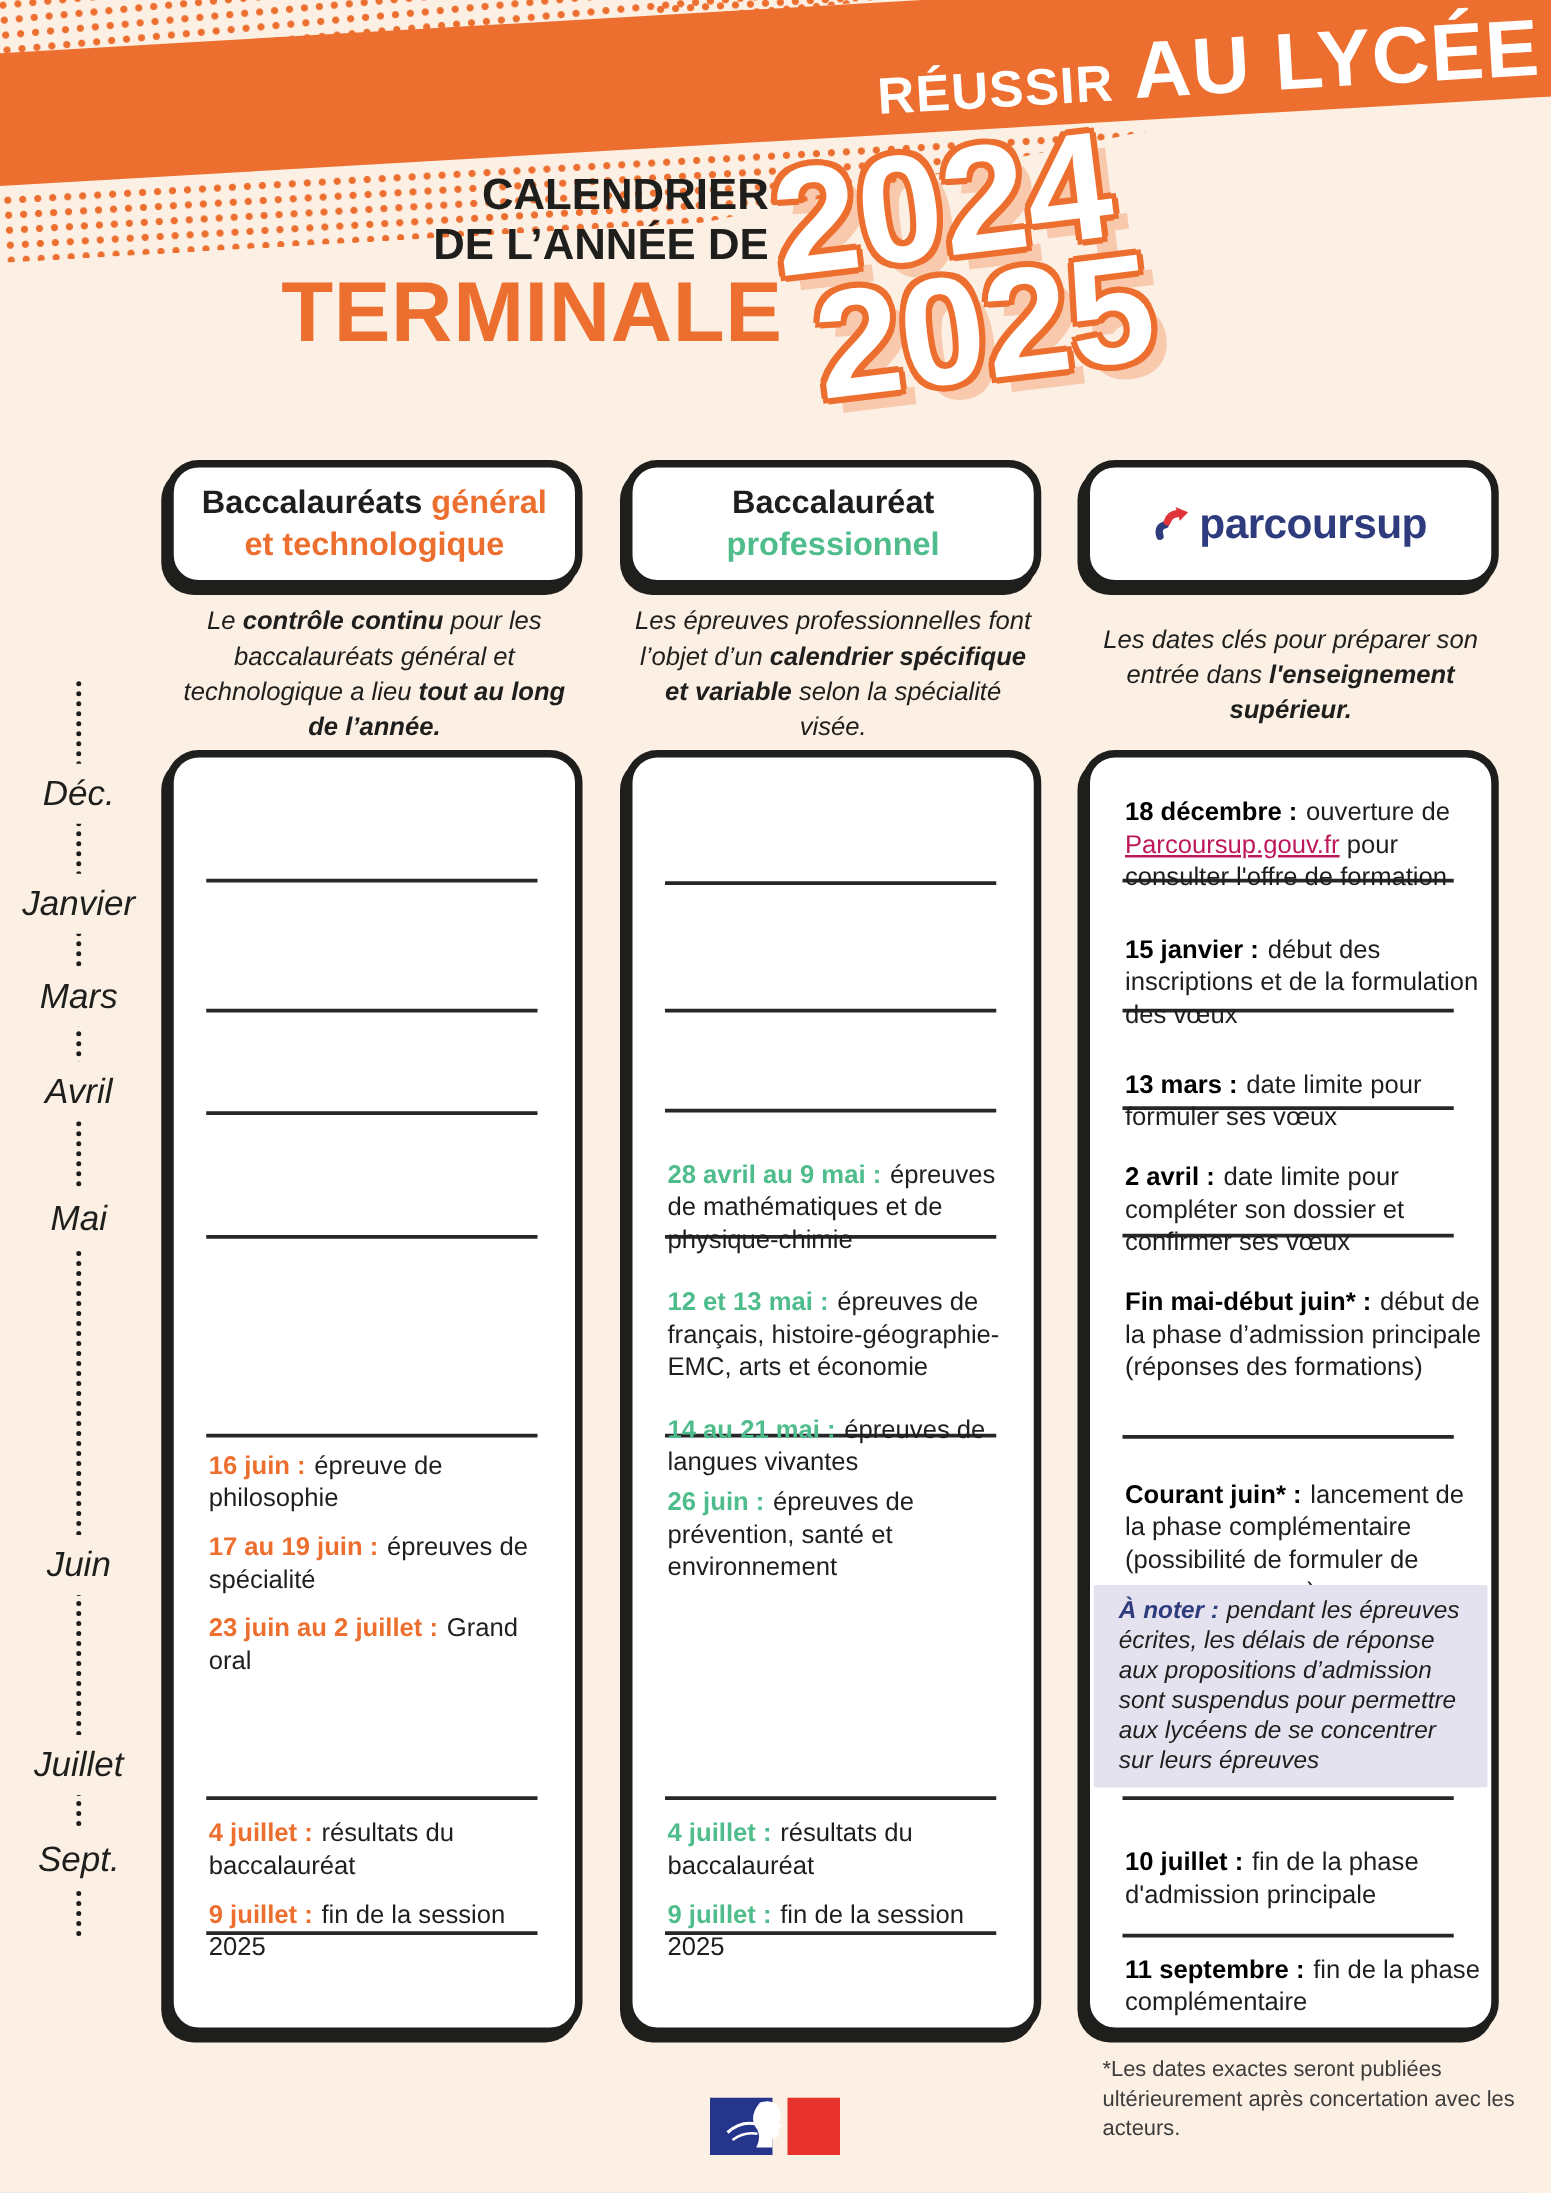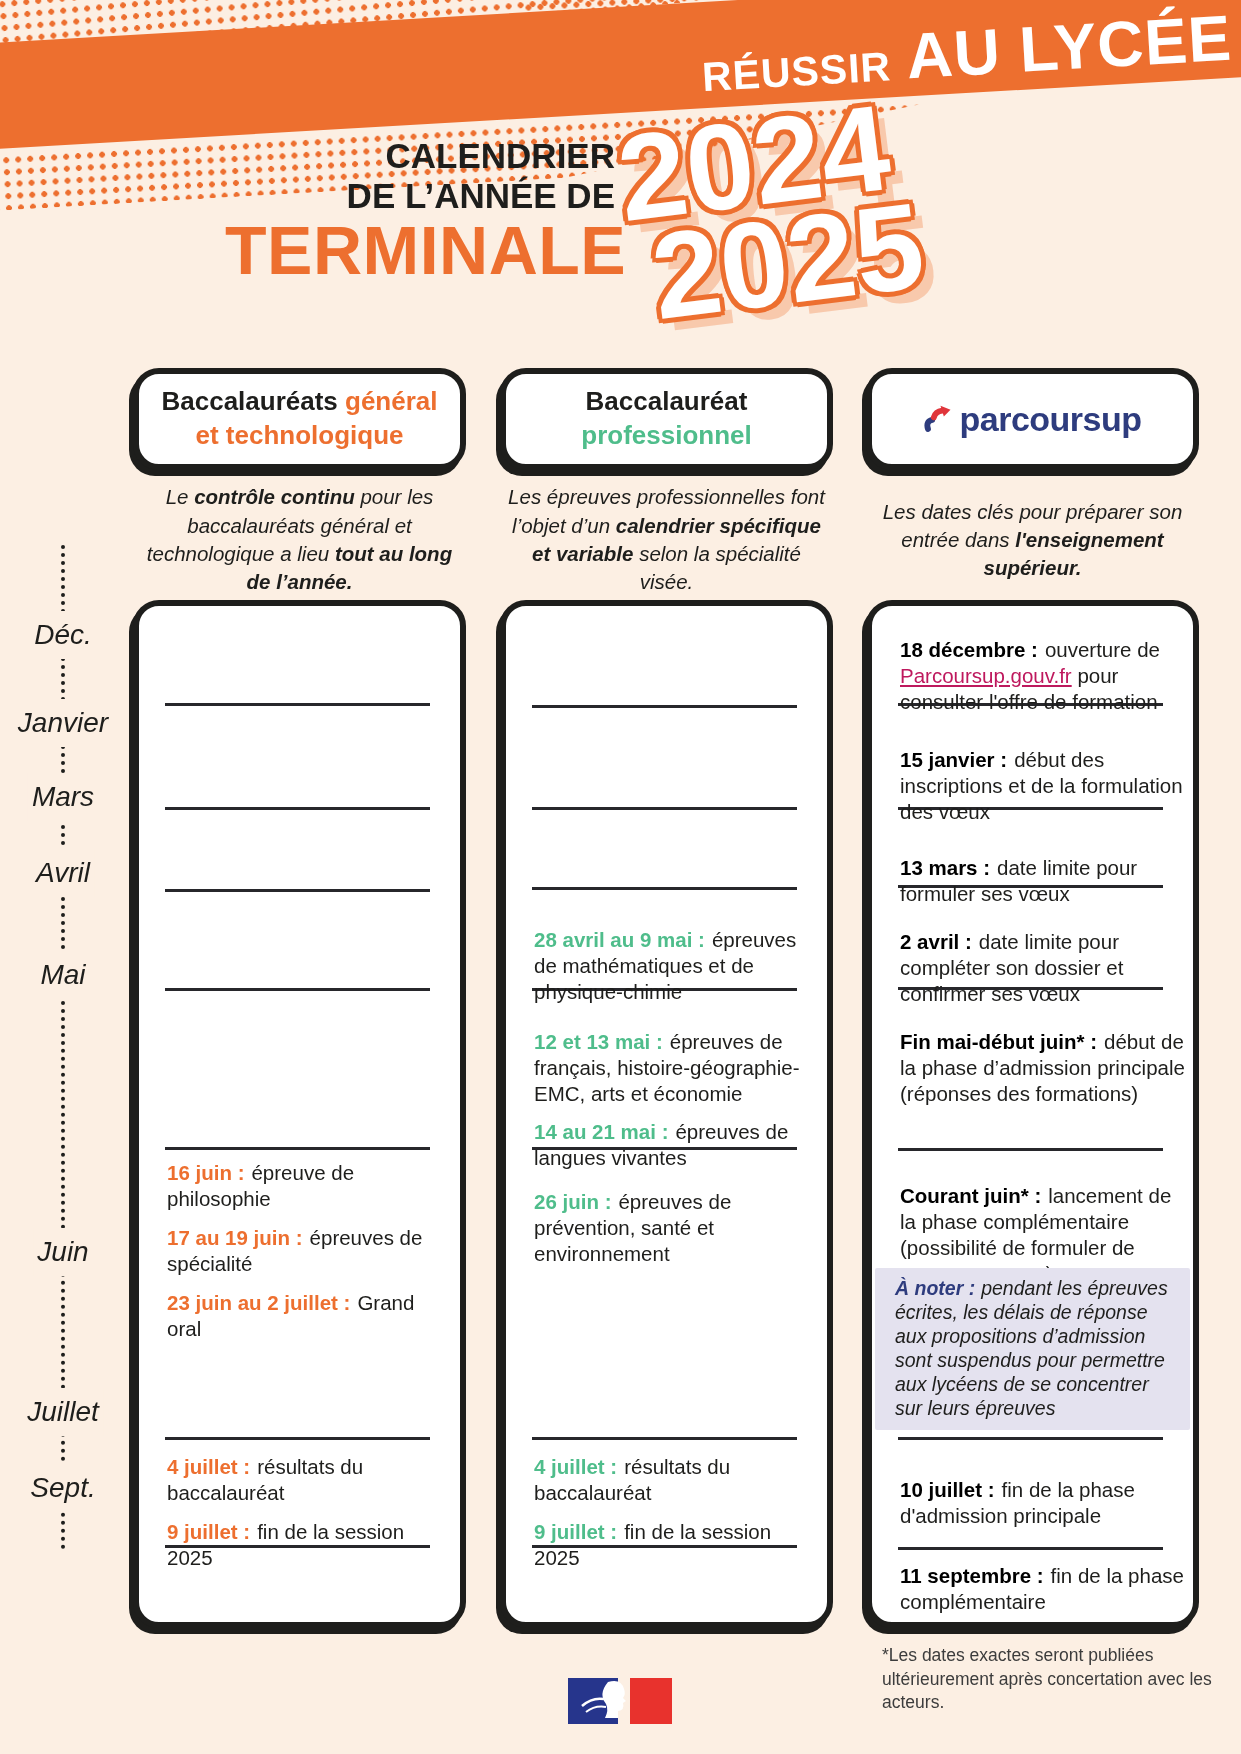--- a/index.html
+++ b/index.html
@@ -156,21 +156,21 @@
     <div class="mbox">
       <div class="hline" style="top:99px"></div>
       <div class="hline" style="top:201px"></div>
       <div class="hline" style="top:281px"></div>
       <div class="hline" style="top:382px"></div>
       <div class="hline" style="top:541px"></div>
       <div class="hline" style="top:831px"></div>
       <div class="hline" style="top:939px"></div>
       <p class="event" style="top:300px"><span class="d">28 avril au 9 mai :</span><span>épreuves de mathématiques et de physique-chimie</span></p>
       <p class="event" style="top:402px"><span class="d">12 et 13 mai :</span><span>épreuves de français, histoire-géographie-EMC, arts et économie</span></p>
-      <p class="event" style="top:492px"><span class="d">14 au 21 mai :</span><span>épreuves de langues vivantes</span></p>
+      <p class="event" style="top:504px"><span class="d">14 au 21 mai :</span><span>épreuves de langues vivantes</span></p>
       <p class="event" style="top:562px"><span class="d">26 juin :</span><span>épreuves de prévention, santé et environnement</span></p>
       <div class="stack" style="top:848px">
         <p class="event"><span class="d">4 juillet :</span><span>résultats du baccalauréat</span></p>
         <p class="event"><span class="d">9 juillet :</span><span>fin de la session 2025</span></p>
       </div>
     </div>
   </div>
 
   <div class="col col3">
     <div class="hbox">

